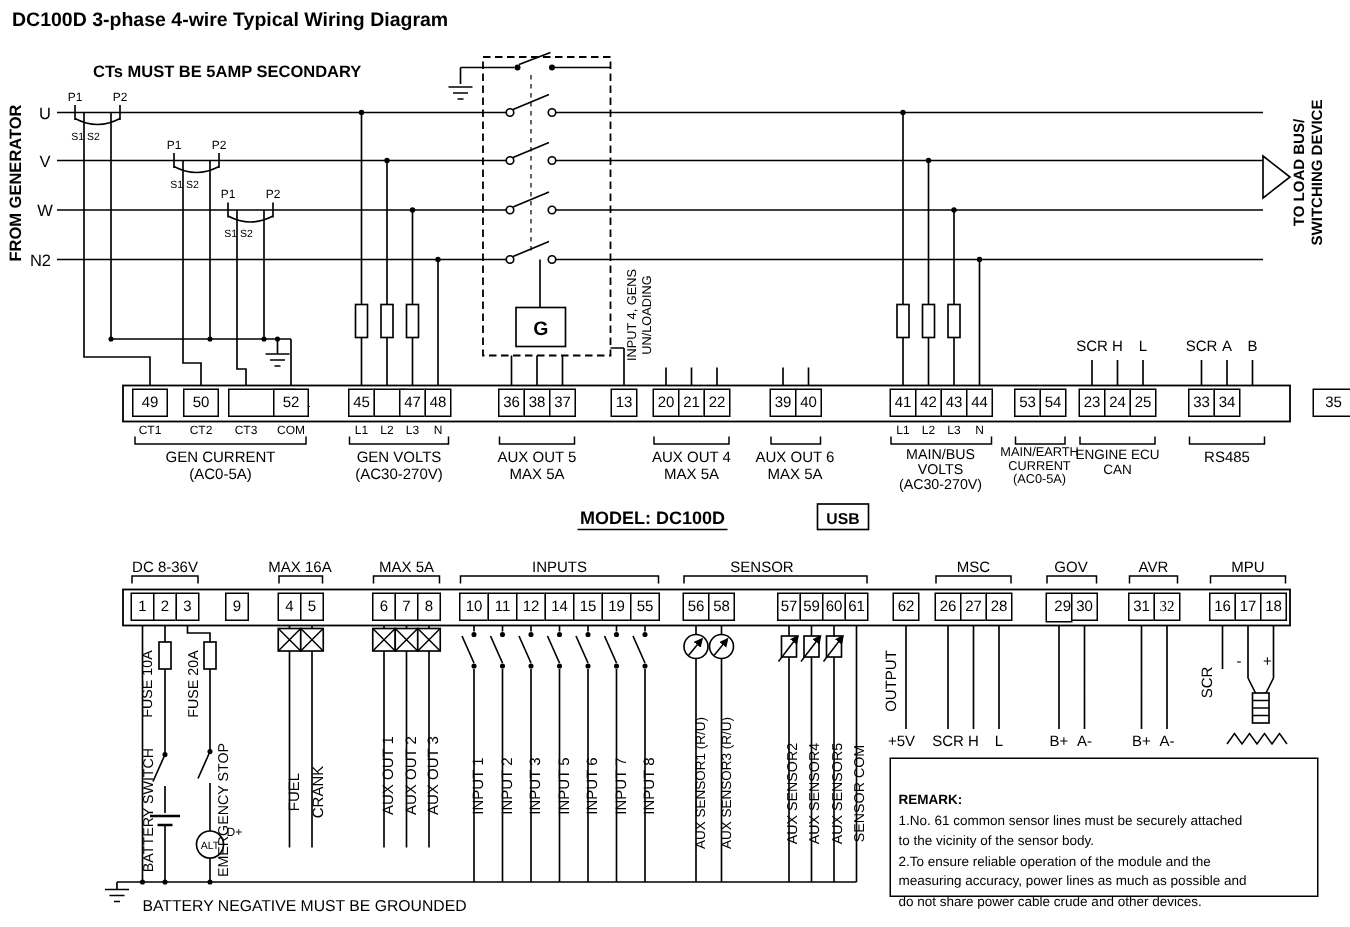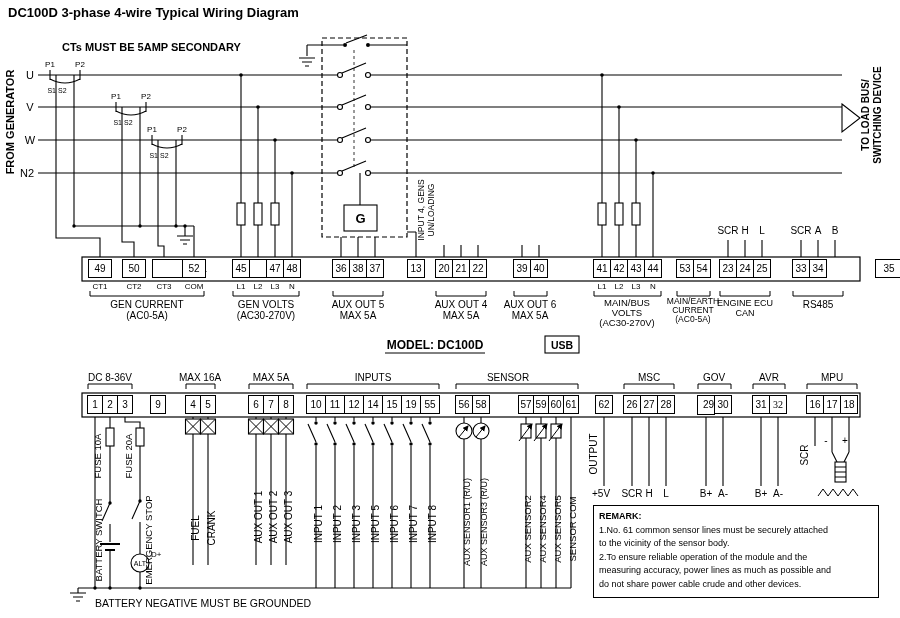--- a/index.html
+++ b/index.html
@@ -11,21 +11,21 @@
   .b{font-weight:bold}.mid{text-anchor:middle}
   .w{stroke:#000;stroke-width:1.1;fill:none}
   .w2{stroke:#000;stroke-width:1.8;fill:none}
   .thin{stroke:#000;stroke-width:1;fill:none}
   .box{fill:#fff;stroke:#000;stroke-width:1.1}
   .dash{stroke:#000;stroke-width:1.2;fill:none;stroke-dasharray:5 3}
   .dash2{stroke:#000;stroke-width:.8;fill:none;stroke-dasharray:3 3}
   .dot{fill:#000;stroke:none}
   .cell{position:absolute;box-sizing:border-box;border:1px solid #000;background:#fff;font-size:10px;text-align:center;line-height:17px;color:#000}
   .pin{position:absolute;font-size:8px;line-height:9px;text-align:center;color:#000}
-  #remark{position:absolute;left:593px;top:505px;width:286px;height:93px;border:1px solid #000;box-sizing:border-box;padding:4px 5px;font-size:9px;line-height:13.5px;background:#fff;color:#000}
+  #remark{position:absolute;left:593px;top:505px;width:286px;height:93px;border:1px solid #000;box-sizing:border-box;padding:21px 5px;font-size:9px;line-height:13.5px;background:#fff;color:#000}
 </style>
 </head>
 <body>
 
 <div id="stage">
 
 <svg id="art" width="900" height="618" viewBox="0 0 900 618">
   <defs>
     <marker id="ah" markerWidth="7" markerHeight="7" refX="5" refY="3" orient="auto">
       <path d="M0,0 L6,3 L0,6 z" fill="#000"></path>

